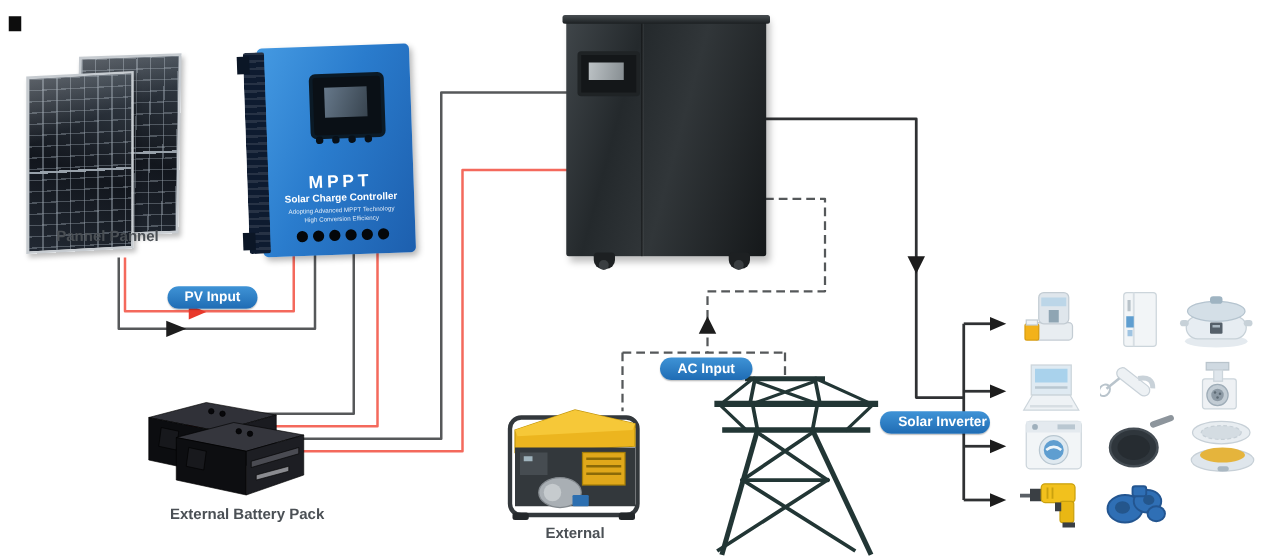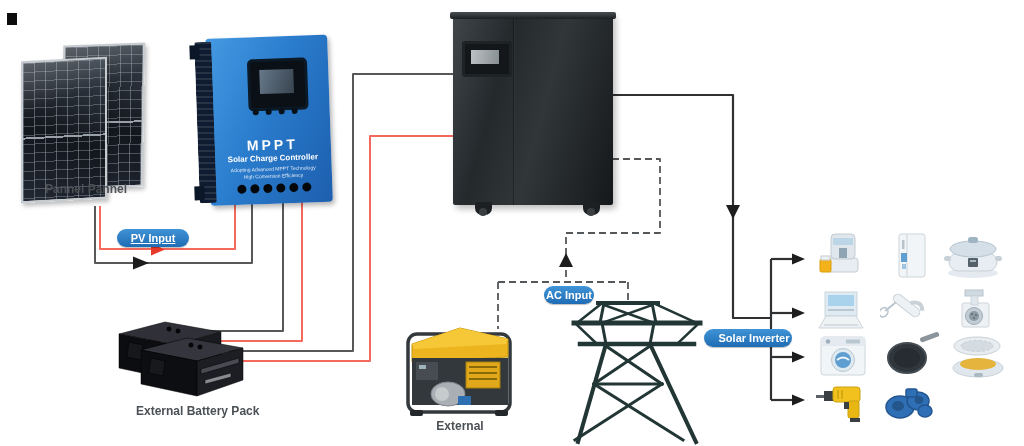--- a/index.html
+++ b/index.html
@@ -195,22 +195,22 @@
       <path d="M37,27 L41,48 M89,27 L85,48" stroke-width="3"></path>
       <path d="M15,48 L129,48" stroke-width="4.5"></path>
       <path d="M41,48 L13,146" stroke-width="4"></path>
       <path d="M85,48 L131,146" stroke-width="4"></path>
       <path d="M41,50 L97,88 M85,50 L29,88" stroke-width="3"></path>
       <path d="M29,88 L97,88" stroke-width="3"></path>
       <path d="M29,88 L118,144 M97,88 L10,144" stroke-width="3"></path>
     </g>
   </svg>
 
-  <div class="pill" style="left:117px;top:229px;width:72px;text-decoration:underline;">PV Input</div>
-  <div class="pill" style="left:528px;top:286px;width:50px;margin-left:16px;">AC Input</div>
+  <div class="pill" style="left:134px;top:229px;width:72px;">PV Input</div>
+  <div class="pill" style="left:528px;top:286px;width:74px;">AC Input</div>
   <div class="pill" style="left:704px;top:329px;width:76px;padding-left:12px;">Solar Inverter</div>
 
   <svg class="dev" style="left:815px;top:230px;" width="56" height="50" viewBox="0 0 56 50">
     <rect x="12" y="28" width="31" height="14" rx="3" fill="#e8edf1" stroke="#c3ccd3"></rect>
     <rect x="16" y="4" width="24" height="25" rx="4" fill="#dfe6ec" stroke="#c3ccd3"></rect>
     <rect x="18" y="8" width="20" height="7" fill="#bcd6e8"></rect>
     <rect x="24" y="18" width="8" height="10" fill="#8fa5b3"></rect>
     <rect x="5" y="29" width="11" height="13" rx="1.5" fill="#f3b21a" stroke="#d99d10"></rect>
     <rect x="6" y="26" width="9" height="4" fill="#eef2f5" stroke="#c3ccd3"></rect>
   </svg>

